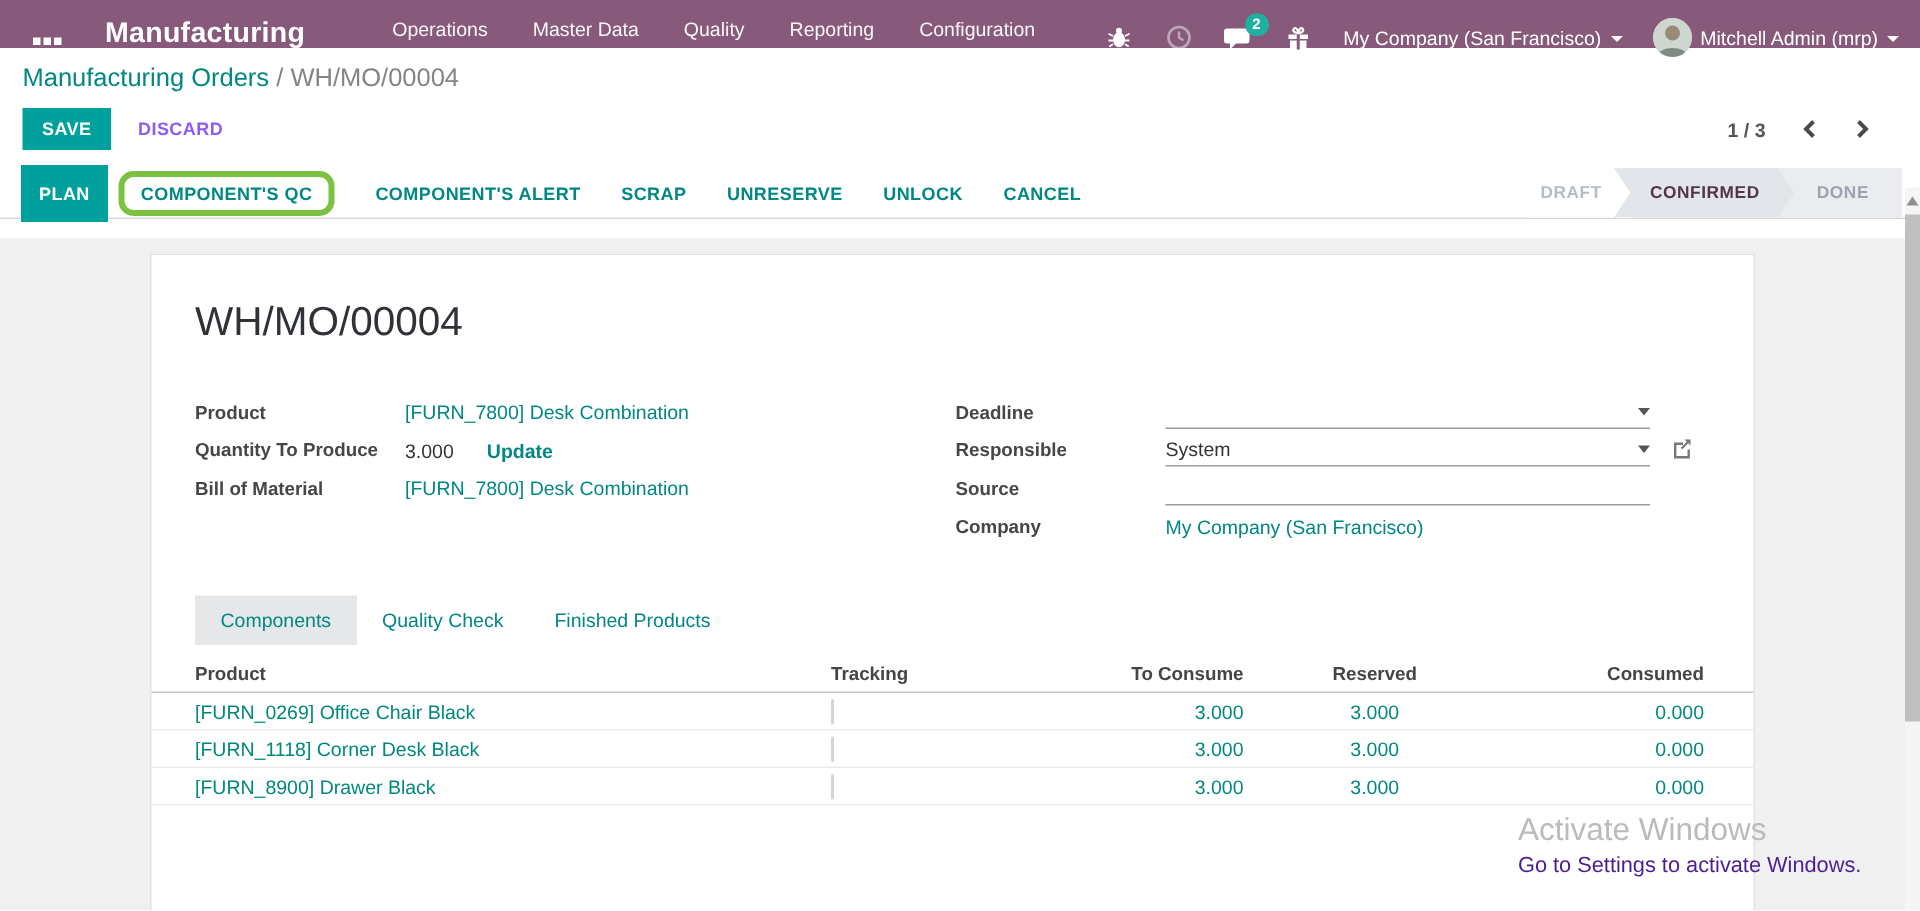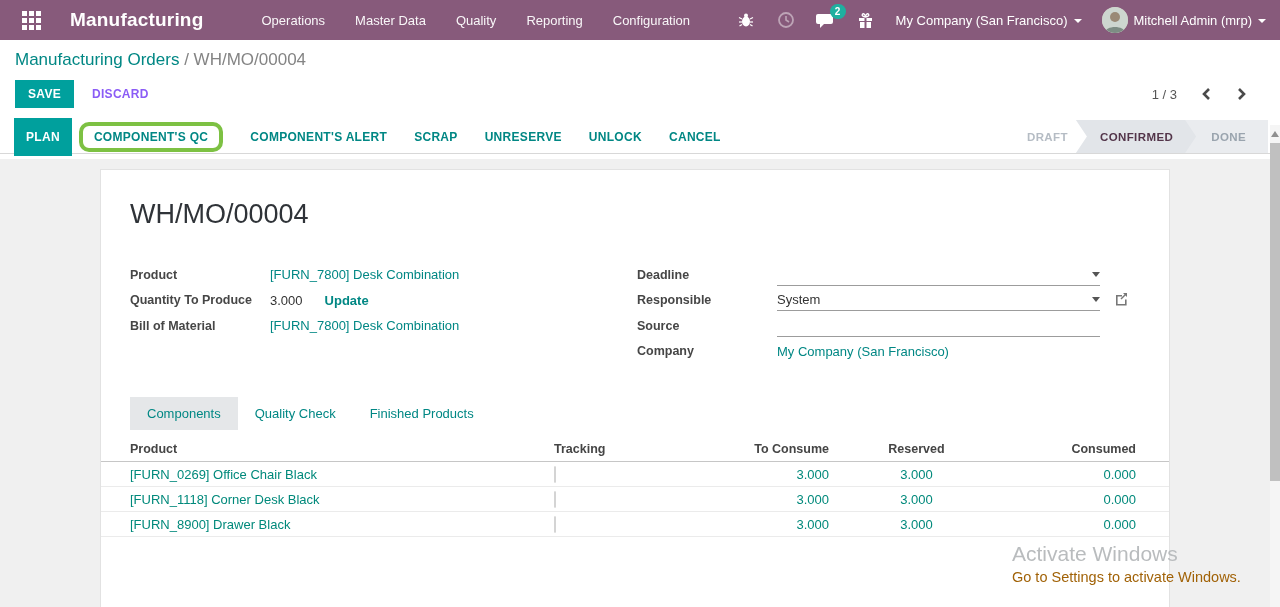--- a/index.html
+++ b/index.html
@@ -1,20 +1,20 @@
 <!DOCTYPE html>
 <html><head>
 <meta charset="utf-8">
 <style>
   * { box-sizing: border-box; margin: 0; padding: 0; }
   html,body { width:1280px; height:607px; overflow:hidden; }
   body { font-family:"Liberation Sans", sans-serif; background:#fff; position:relative; }
 
   
-  .navbar { height:40px; background:#875A7B; display:flex; align-items:center; color:#fff; padding:12px 14px; }
+  .navbar { height:32px; background:#875A7B; display:flex; align-items:flex-start; color:#fff; padding:12px 14px; }
   .apps-btn { width:34px; height:44px; display:flex; align-items:center; justify-content:center; cursor:pointer; }
   .apps-grid { display:grid; grid-template-columns:repeat(3,5px); grid-template-rows:repeat(3,5px); gap:2px; }
   .apps-grid span { background:#fff; width:5px; height:5px; }
   .brand { font-size:19px; font-weight:bold; margin-left:22px; letter-spacing:.2px; }
   .nav-menus { display:flex; margin-left:58px; gap:30px; font-size:13px; }
   .nav-menus .menu-item { cursor:pointer; opacity:.95; }
   .systray { margin-left:auto; display:flex; align-items:center; gap:20px; font-size:13px; }
   .tray-icon { width:20px; height:20px; display:flex; align-items:center; justify-content:center; position:relative; cursor:pointer; }
   .badge { position:absolute; top:-6px; right:-10px; background:#1fb0a0; color:#fff; font-size:10px; font-weight:bold;
            border-radius:8px; min-width:16px; height:15px; line-height:15px; text-align:center; padding:0 3px; }
@@ -25,21 +25,21 @@
   
   .control-panel { background:#fff; padding:10px 15px 0 15px; height:80px; }
   .breadcrumb { font-size:17px; }
   .breadcrumb .parent { color:#018784; cursor:pointer; }
   .breadcrumb .sep, .breadcrumb .current { color:#848484; }
   .cp-row { display:flex; align-items:center; margin-top:10px; }
   .btn-primary { background:#00a09d; color:#fff; border:none; font-size:12px; font-weight:bold; letter-spacing:.3px;
                  padding:7px 13px; cursor:pointer; font-family:inherit; }
   .btn-flat { background:none; border:none; color:#8b5cf6; font-size:12px; font-weight:bold; letter-spacing:.3px;
               margin-left:18px; cursor:pointer; font-family:Liberation Sans, sans-serif; }
-  .pager { margin-left:auto; display:flex; align-items:center; gap:24px; padding-right:18px; }
+  .pager { margin-left:auto; display:flex; align-items:center; gap:24px; padding-right:18px;font-weight:bold; }
   .pager-value { font-size:13px; color:#555; }
   .pg-chevron { cursor:pointer; display:flex; }
 
   
   .action-bar { height:34px; background:#fff; border-bottom:1px solid #d8d8d8; display:flex; align-items:center;
                 padding-left:14px; position:relative; }
   .btn-plan { background:#00a09d; color:#fff; border:none; font-size:12px; font-weight:bold; letter-spacing:.3px;
               padding:12px 12px; cursor:pointer; font-family:inherit; }
   .action-link { background:none; border:none; color:#018784; font-size:12px; font-weight:bold; letter-spacing:.3px;
                  margin-left:27px; cursor:pointer; white-space:nowrap; font-family:inherit; }
@@ -90,21 +90,21 @@
   .c-product { flex:1; padding-left:29px; }
   .c-tracking { flex:0 0 135px; }
   .c-num { flex:0 0 140px; text-align:right; }
   .c-num2 { flex:0 0 175px; text-align:center; }
   .c-num3 { flex:0 0 165px; text-align:right; padding-right:33px; }
   .checkbox { width:13px; height:13px; border:1px solid #d4d4d4; background:#fbfbfb; border-radius:2px; cursor:pointer; }
 
   
   .watermark { position:absolute; left:1012px; top:542px; pointer-events:none; }
   .watermark .l1 { font-size:21px; color:#b9bcbe; }
-  .watermark .l2 { font-size:14.5px; color:#a16207; margin-top:3px; }
+  .watermark .l2 { font-size:14.5px; color:#4c1d95; margin-top:3px; }
 
   
   .scrollbar { position:absolute; top:125px; right:0; bottom:0; width:10px; background:#f5f5f5; }
   .scroll-arrow { width:0; height:0; border-left:4px solid transparent; border-right:4px solid transparent;
                   border-bottom:6px solid #8f8f8f; margin:6px auto 0 auto; }
   .scroll-thumb { position:absolute; top:18px; left:0; width:10px; height:338px; background:#c0c0c0; cursor:pointer; }
 </style>
 </head>
 <body>
 

